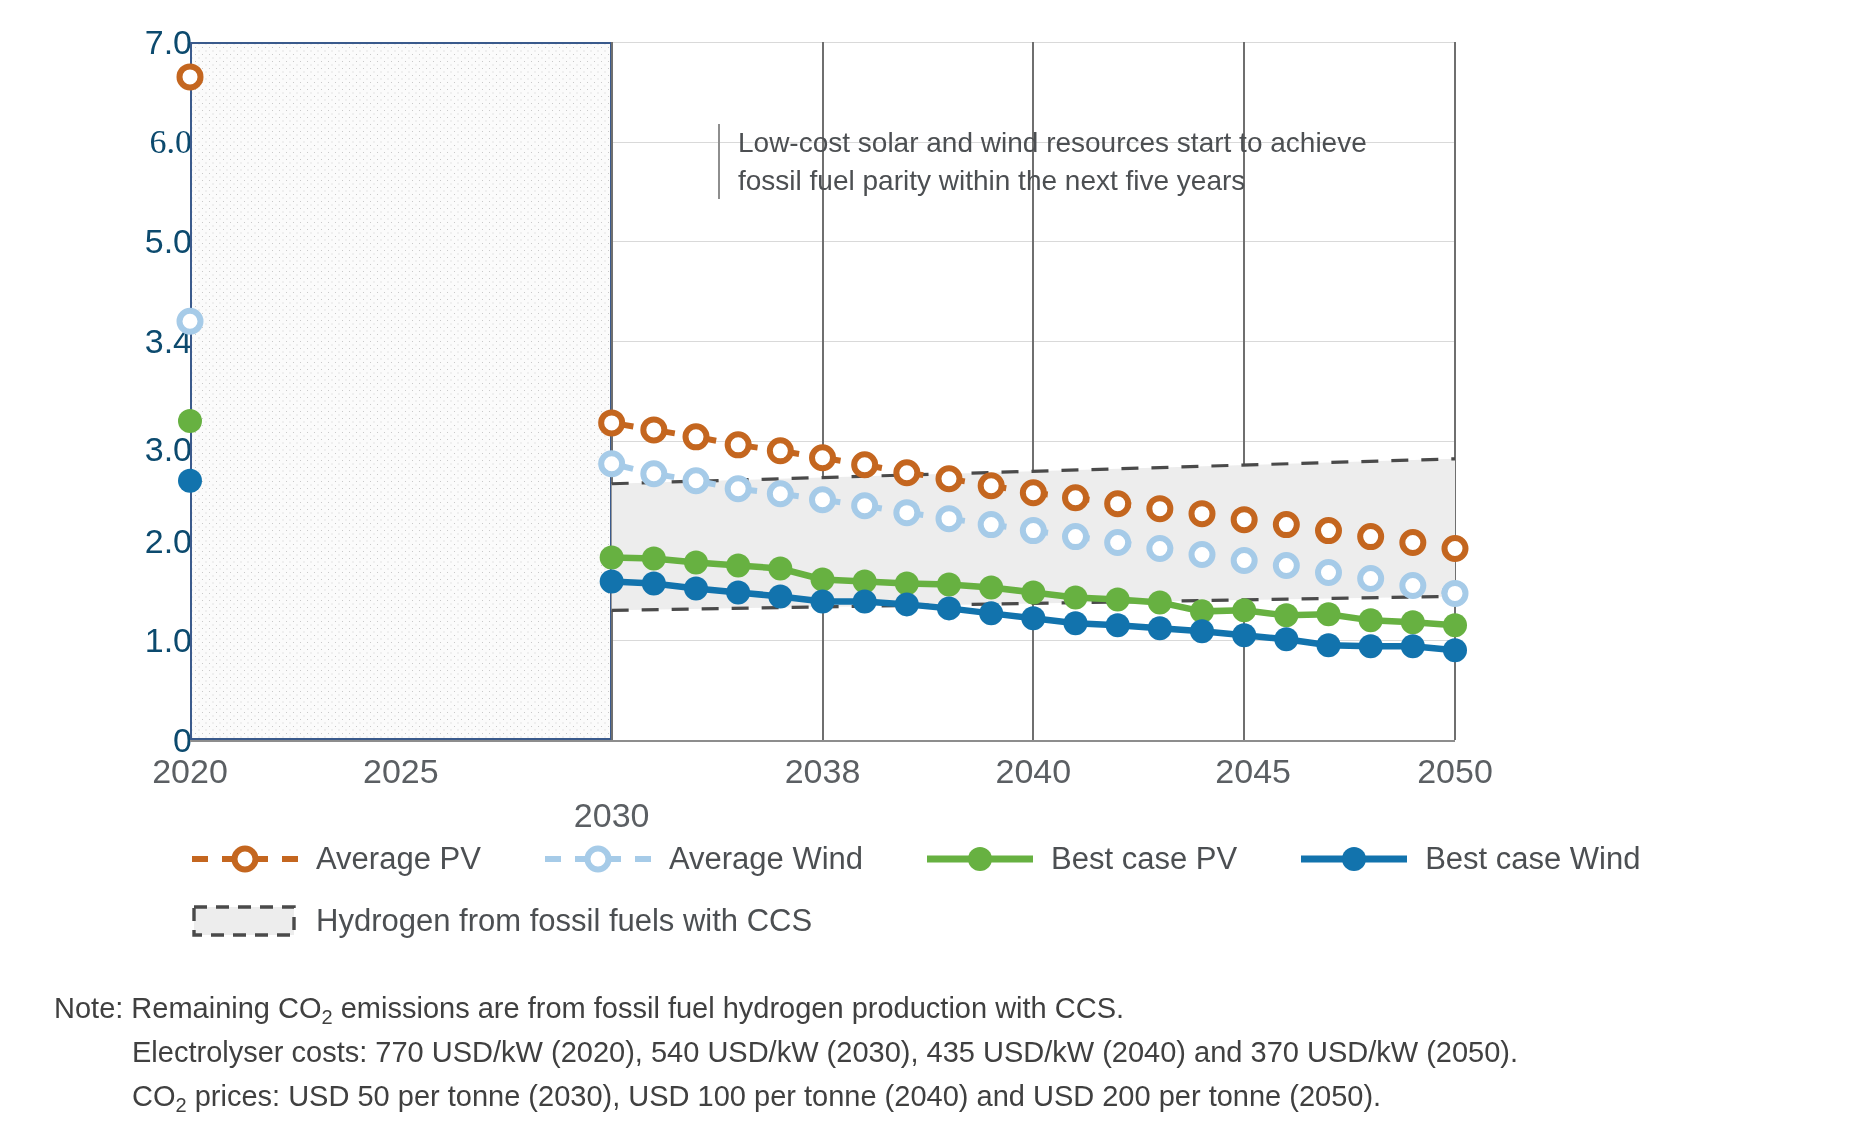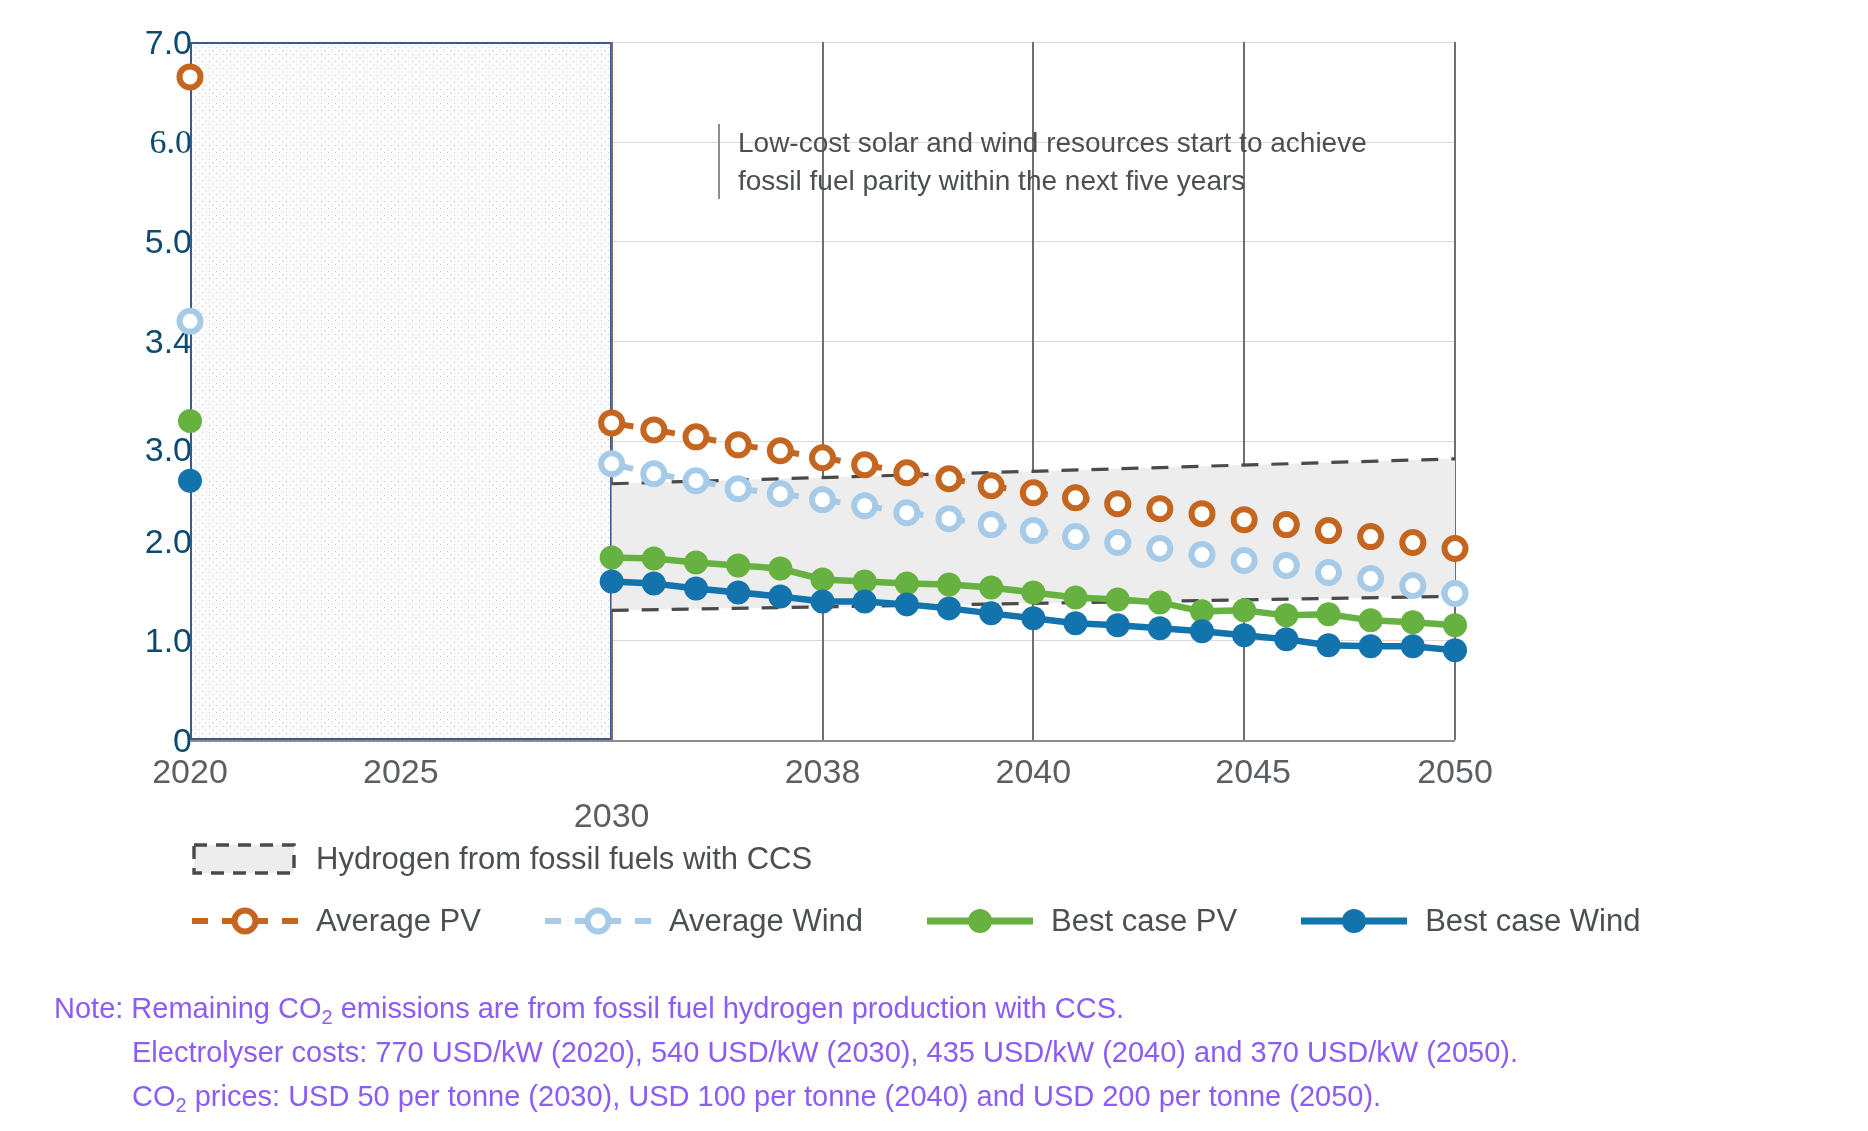--- a/index.html
+++ b/index.html
@@ -42,21 +42,21 @@
   }
 
   
   #legend{position:absolute;left:0;top:828px;width:1868px;}
   .legend-row{display:flex;align-items:center;padding-left:190px;height:62px;}
   .legend-item{display:flex;align-items:center;}
   .legend-text{font-size:31px;color:#4c4f52;margin-left:16px;white-space:nowrap;}
   .lg-swatch{width:110px;height:34px;flex:0 0 110px;}
 
   
-  #notes{position:absolute;left:54px;top:986px;width:1800px;font-size:29px;color:#8b5cf6;line-height:1.52;}
+  #notes{position:absolute;left:54px;top:986px;width:1800px;font-size:29px;color:#404040;line-height:1.52;}
   #notes .indent{padding-left:78px;}
   #notes sub{font-size:20px;vertical-align:baseline;position:relative;top:6px;}
 </style>
 </head>
 <body>
 
 <div id="root">
 
   <div id="chart-area">
 
@@ -209,56 +209,56 @@
         </svg>
     </div>
 
     <div id="annotation">
       <div>Low-cost solar and wind resources start to achieve</div>
       <div>fossil fuel parity within the next five years</div>
     </div>
   </div>
 
   <div id="legend">
+    <div class="legend-row" id="legend-row-1">
+        <div class="legend-item" style="margin-right: 62px;">
+          <svg viewBox="0 0 110 34" width="110" height="34" class="lg-swatch">
+            <line x1="2" y1="17" x2="108" y2="17" stroke="#c4661f" stroke-width="6" stroke-dasharray="16 14"></line>
+            <circle cx="55" cy="17" r="10.5" fill="#ffffff" stroke="#c4661f" stroke-width="6"></circle>
+          </svg>
+          <span class="legend-text">Average PV</span>
+        </div>
+        <div class="legend-item" style="margin-right: 62px;">
+          <svg viewBox="0 0 110 34" width="110" height="34" class="lg-swatch">
+            <line x1="2" y1="17" x2="108" y2="17" stroke="#a6cbe8" stroke-width="6" stroke-dasharray="16 14"></line>
+            <circle cx="55" cy="17" r="10.5" fill="#ffffff" stroke="#a6cbe8" stroke-width="6"></circle>
+          </svg>
+          <span class="legend-text">Average Wind</span>
+        </div>
+        <div class="legend-item" style="margin-right: 62px;">
+          <svg viewBox="0 0 110 34" width="110" height="34" class="lg-swatch">
+            <line x1="2" y1="17" x2="108" y2="17" stroke="#67b141" stroke-width="7"></line>
+            <circle cx="55" cy="17" r="12" fill="#67b141"></circle>
+          </svg>
+          <span class="legend-text">Best case PV</span>
+        </div>
+        <div class="legend-item" style="margin-right: 62px;">
+          <svg viewBox="0 0 110 34" width="110" height="34" class="lg-swatch">
+            <line x1="2" y1="17" x2="108" y2="17" stroke="#1273ad" stroke-width="7"></line>
+            <circle cx="55" cy="17" r="12" fill="#1273ad"></circle>
+          </svg>
+          <span class="legend-text">Best case Wind</span>
+        </div>
+      </div>
     <div class="legend-row" id="legend-row-2">
         <div class="legend-item">
           <svg viewBox="0 0 110 34" width="110" height="34" class="lg-swatch">
             <rect x="4" y="3" width="100" height="28" fill="#ededed" stroke="#4a4a4a" stroke-width="3.4" stroke-dasharray="13 9"></rect>
           </svg>
           <span class="legend-text">Hydrogen from fossil fuels with CCS</span>
-        </div>
-      </div>
-    <div class="legend-row" id="legend-row-1">
-        <div class="legend-item" style="margin-right: 62px;">
-          <svg viewBox="0 0 110 34" width="110" height="34" class="lg-swatch">
-            <line x1="2" y1="17" x2="108" y2="17" stroke="#c4661f" stroke-width="6" stroke-dasharray="16 14"></line>
-            <circle cx="55" cy="17" r="10.5" fill="#ffffff" stroke="#c4661f" stroke-width="6"></circle>
-          </svg>
-          <span class="legend-text">Average PV</span>
-        </div>
-        <div class="legend-item" style="margin-right: 62px;">
-          <svg viewBox="0 0 110 34" width="110" height="34" class="lg-swatch">
-            <line x1="2" y1="17" x2="108" y2="17" stroke="#a6cbe8" stroke-width="6" stroke-dasharray="16 14"></line>
-            <circle cx="55" cy="17" r="10.5" fill="#ffffff" stroke="#a6cbe8" stroke-width="6"></circle>
-          </svg>
-          <span class="legend-text">Average Wind</span>
-        </div>
-        <div class="legend-item" style="margin-right: 62px;">
-          <svg viewBox="0 0 110 34" width="110" height="34" class="lg-swatch">
-            <line x1="2" y1="17" x2="108" y2="17" stroke="#67b141" stroke-width="7"></line>
-            <circle cx="55" cy="17" r="12" fill="#67b141"></circle>
-          </svg>
-          <span class="legend-text">Best case PV</span>
-        </div>
-        <div class="legend-item" style="margin-right: 62px;">
-          <svg viewBox="0 0 110 34" width="110" height="34" class="lg-swatch">
-            <line x1="2" y1="17" x2="108" y2="17" stroke="#1273ad" stroke-width="7"></line>
-            <circle cx="55" cy="17" r="12" fill="#1273ad"></circle>
-          </svg>
-          <span class="legend-text">Best case Wind</span>
         </div>
       </div>
   </div>
 
   <div id="notes">
     <div><span>Note: Remaining CO</span><sub>2</sub><span> emissions are from fossil fuel hydrogen production with CCS.</span></div>
     <div class="indent">Electrolyser costs: 770 USD/kW (2020), 540 USD/kW (2030), 435 USD/kW (2040) and 370 USD/kW (2050).</div>
     <div class="indent"><span>CO</span><sub>2</sub><span> prices: USD 50 per tonne (2030), USD 100 per tonne (2040) and USD 200 per tonne (2050).</span></div>
   </div>
 

